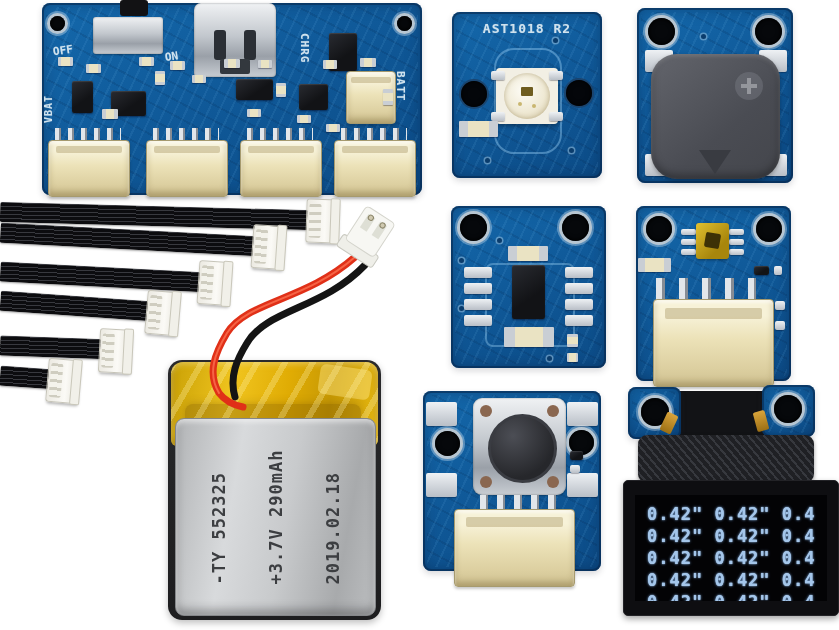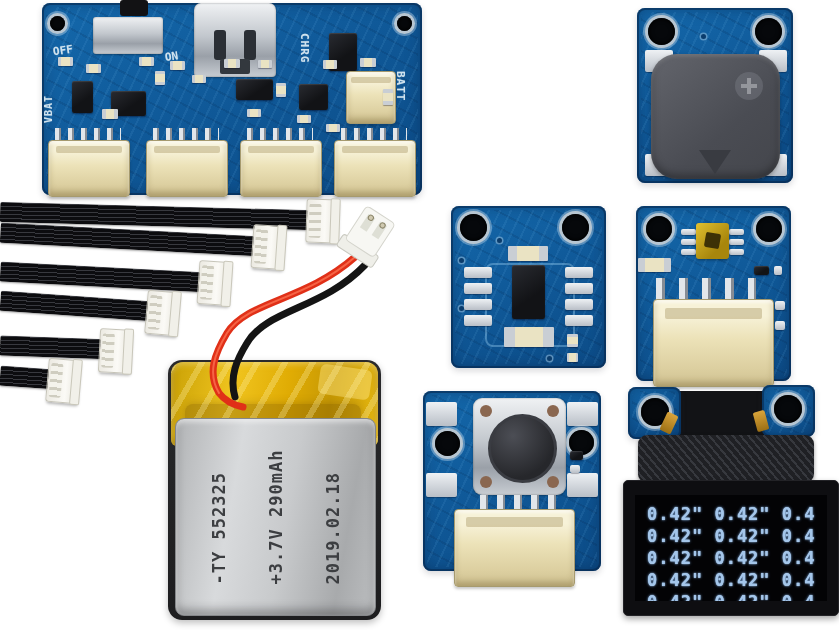--- a/index.html
+++ b/index.html
@@ -131,20 +131,43 @@
     <div class="pins-a" style="left:111px;top:125px;width:66px;height:14px;"></div>
     <div class="pins-a" style="left:205px;top:125px;width:66px;height:14px;"></div>
     <div class="pins-a" style="left:299px;top:125px;width:66px;height:14px;"></div>
 
     <div class="jst" style="left:6px;top:137px;width:80px;height:55px;"></div>
     <div class="jst" style="left:104px;top:137px;width:80px;height:55px;"></div>
     <div class="jst" style="left:198px;top:137px;width:80px;height:55px;"></div>
     <div class="jst" style="left:292px;top:137px;width:80px;height:55px;"></div>
   </div>
 
+  <div class="board" style="left:452px;top:12px;width:150px;height:166px;">
+    <div class="silk" style="left:0;top:9px;width:150px;text-align:center;font-size:13px;letter-spacing:1px;">AST1018 R2</div>
+    <div style="left:42px;top:36px;width:64px;height:102px;border:2px solid rgba(145,200,240,.45);border-radius:20px;"></div>
+    <div class="hole-b" style="left:9px;top:69px;width:26px;height:26px;"></div>
+    <div class="hole-b" style="left:114px;top:68px;width:26px;height:26px;"></div>
+
+    <div style="left:44px;top:56px;width:62px;height:56px;background:#f2efe4;border-radius:4px;box-shadow:0 2px 4px rgba(0,0,0,.35);">
+      <div class="pad" style="left:-5px;top:3px;width:14px;height:9px;"></div>
+      <div class="pad" style="left:53px;top:3px;width:14px;height:9px;"></div>
+      <div class="pad" style="left:-5px;top:44px;width:14px;height:9px;"></div>
+      <div class="pad" style="left:53px;top:44px;width:14px;height:9px;"></div>
+      <div style="left:8px;top:5px;width:46px;height:46px;border-radius:50%;background:radial-gradient(circle at 42% 38%,#fdfcf6,#efe9d4 55%,#ddd2b2 90%);box-shadow:inset 0 0 5px rgba(120,100,50,.4);">
+        <div style="left:17px;top:14px;width:12px;height:9px;background:#6f5d20;border-radius:1px;"></div>
+        <div style="left:14px;top:29px;width:4px;height:4px;background:#c9b670;border-radius:50%;"></div>
+        <div style="left:28px;top:31px;width:4px;height:4px;background:#c9b670;border-radius:50%;"></div>
+      </div>
+    </div>
+
+    <div class="chip" style="left:7px;top:109px;width:39px;height:16px;"></div>
+    <div class="via" style="left:101px;top:26px;width:5px;height:5px;"></div>
+    <div class="via" style="left:117px;top:136px;width:5px;height:5px;"></div>
+    <div class="via" style="left:33px;top:146px;width:5px;height:5px;"></div>
+  </div>
 
   <div class="board" style="left:637px;top:8px;width:156px;height:175px;">
     <div class="hole-m" style="left:11px;top:10px;width:27px;height:27px;"></div>
     <div class="hole-m" style="left:118px;top:10px;width:27px;height:27px;"></div>
     <div class="via" style="left:64px;top:26px;width:5px;height:5px;"></div>
     <div class="via" style="left:136px;top:116px;width:5px;height:5px;"></div>
 
     <div class="pad" style="left:8px;top:42px;width:28px;height:22px;"></div>
     <div class="pad" style="left:122px;top:42px;width:28px;height:22px;"></div>
     <div class="pad" style="left:8px;top:146px;width:28px;height:22px;"></div>

